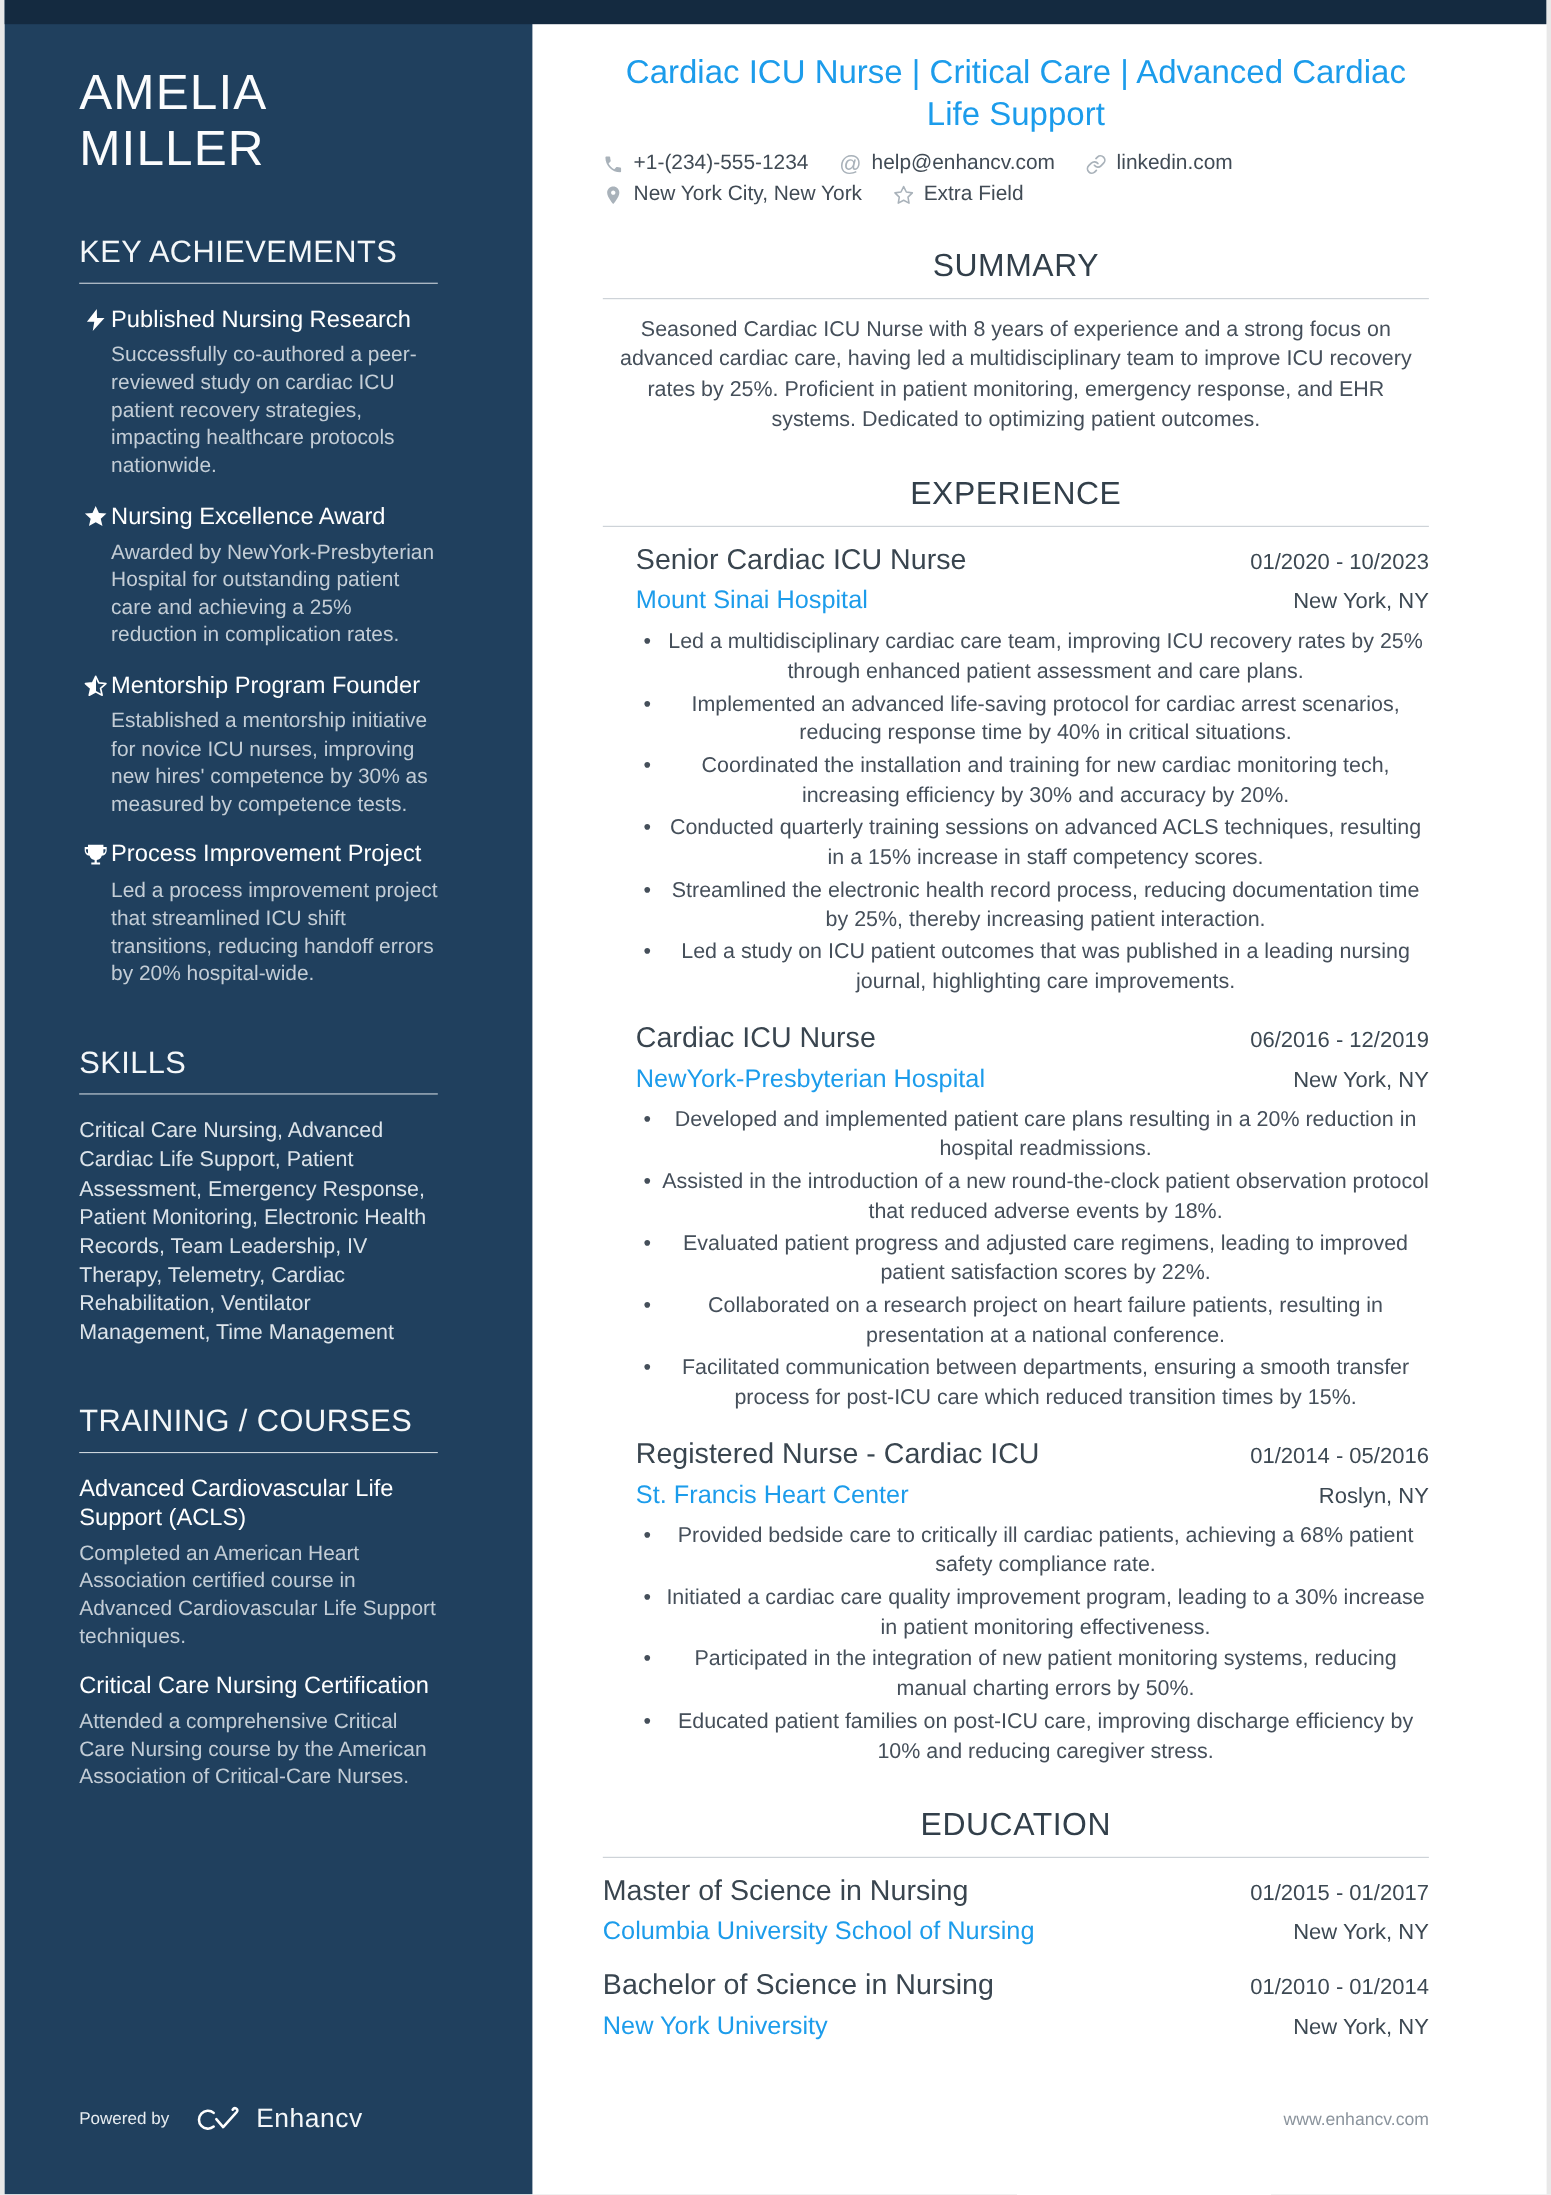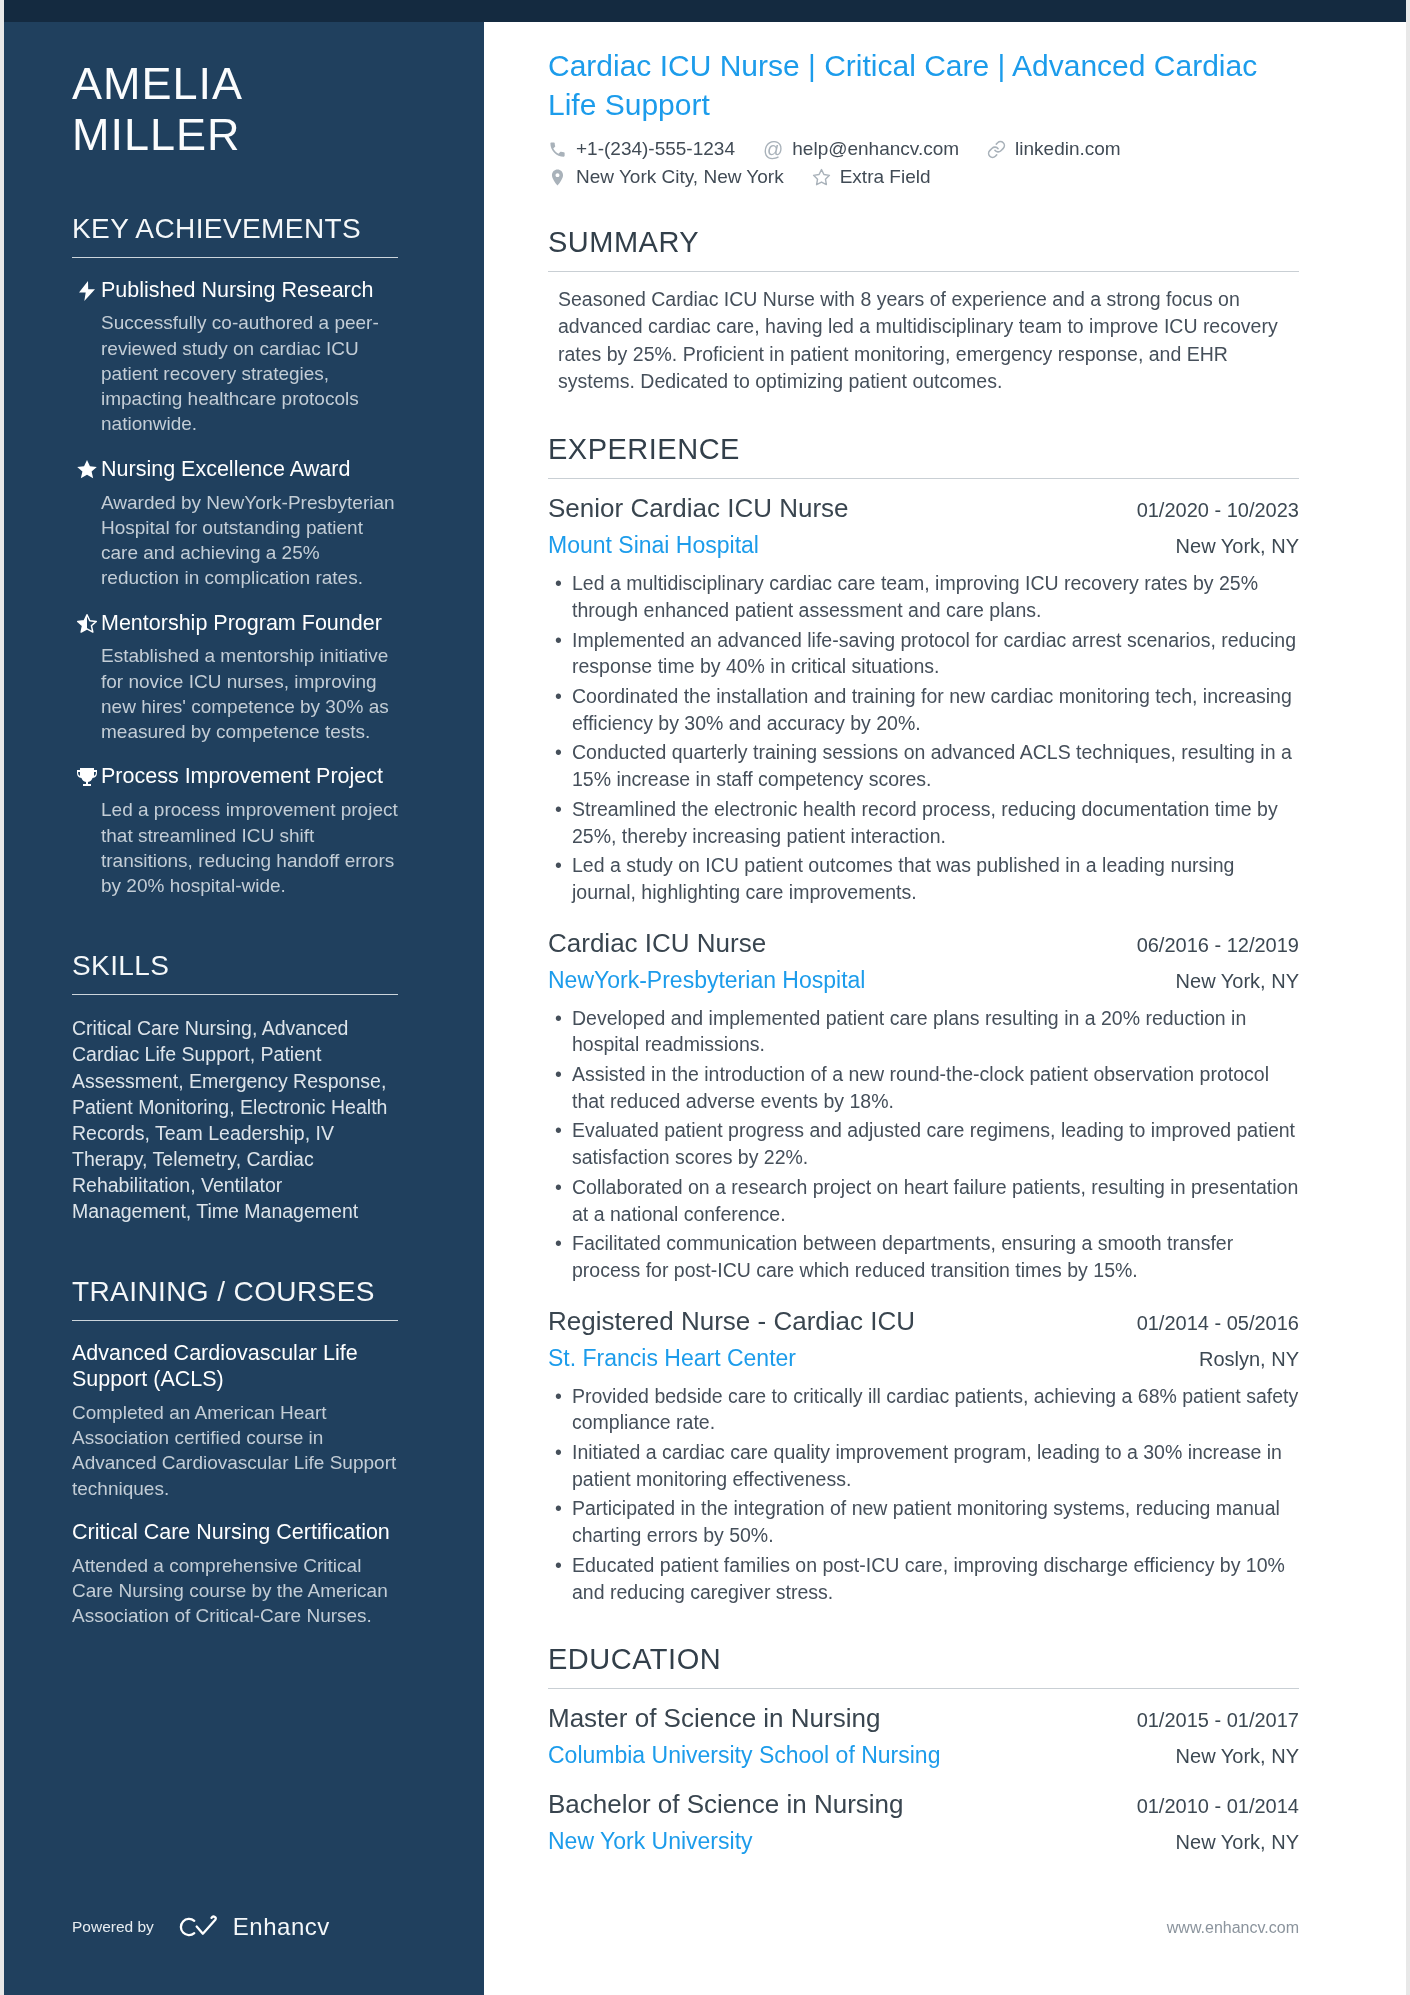--- a/index.html
+++ b/index.html
@@ -21,34 +21,34 @@
   .ach { display:flex; margin-bottom:20px; }
   .ach-icon { flex:0 0 29px; width:29px; padding-top:1px; display:flex; justify-content:center; }
   .ach-title { font-size:21.5px; line-height:1.2; color:#ffffff; margin-bottom:7px; }
   .ach-desc { font-size:19px; line-height:1.33; color:#c3cdd6; }
   .skills-text { font-size:19.5px; line-height:1.34; color:#dde4ea; }
   .course { margin-bottom:19px; }
   .course-title { font-size:21.5px; line-height:1.2; margin-bottom:7px; color:#ffffff; }
   .course-desc { font-size:19px; line-height:1.33; color:#c3cdd6; }
 
   
-  .main { flex:1; padding:46px 107px 0 64px; color:#3c4852; }
+  .main { flex:1; padding:46px 107px 0 64px; color:#3c4852;text-align:center; }
   .title { color:#1c9ceb; font-size:30px; line-height:1.3; font-weight:400; margin:0 0 14px; }
   .title span { display:block; white-space:nowrap; }
   .contact-row { display:flex; gap:28px; align-items:center; margin-top:6px; font-size:19px; color:#414b55; }
   .citem { display:flex; gap:9px; align-items:center; }
   .cicon { display:flex; align-items:center; }
   .at-glyph { font-size:20px; color:#a9b2ba; line-height:1; }
 
   .section { margin-top:38px; }
   .sec-heading { font-size:29px; font-weight:400; letter-spacing:.5px; color:#323f4a;
     padding-bottom:12px; border-bottom:1px solid #c9cfd4; margin:0 0 14px; }
   .summary-text { font-size:19.5px; line-height:1.4; color:#454f5a; }
   .row { display:flex; justify-content:space-between; align-items:baseline; }
-  .job { margin-bottom:22px; }
+  .job { margin-bottom:22px;margin-left:30px; }
   .job-title, .degree { font-size:26px; font-weight:400; color:#39454f; margin:0; }
   .date, .loc { font-size:20px; color:#3c4852; white-space:nowrap; }
   .company, .school { font-size:23px; color:#1c9ceb; }
   .company-row { margin-top:8px; }
   .bullets { list-style:none; margin:11px 0 0; padding:0; font-size:19.5px; line-height:1.37; color:#454f5a; }
   .bullets li { position:relative; padding-left:24px; margin-bottom:3px; }
   .bullets li::before { content:"•"; position:absolute; left:7px; top:0; color:#454f5a; }
   .edu { margin-bottom:20px; }
 
   

